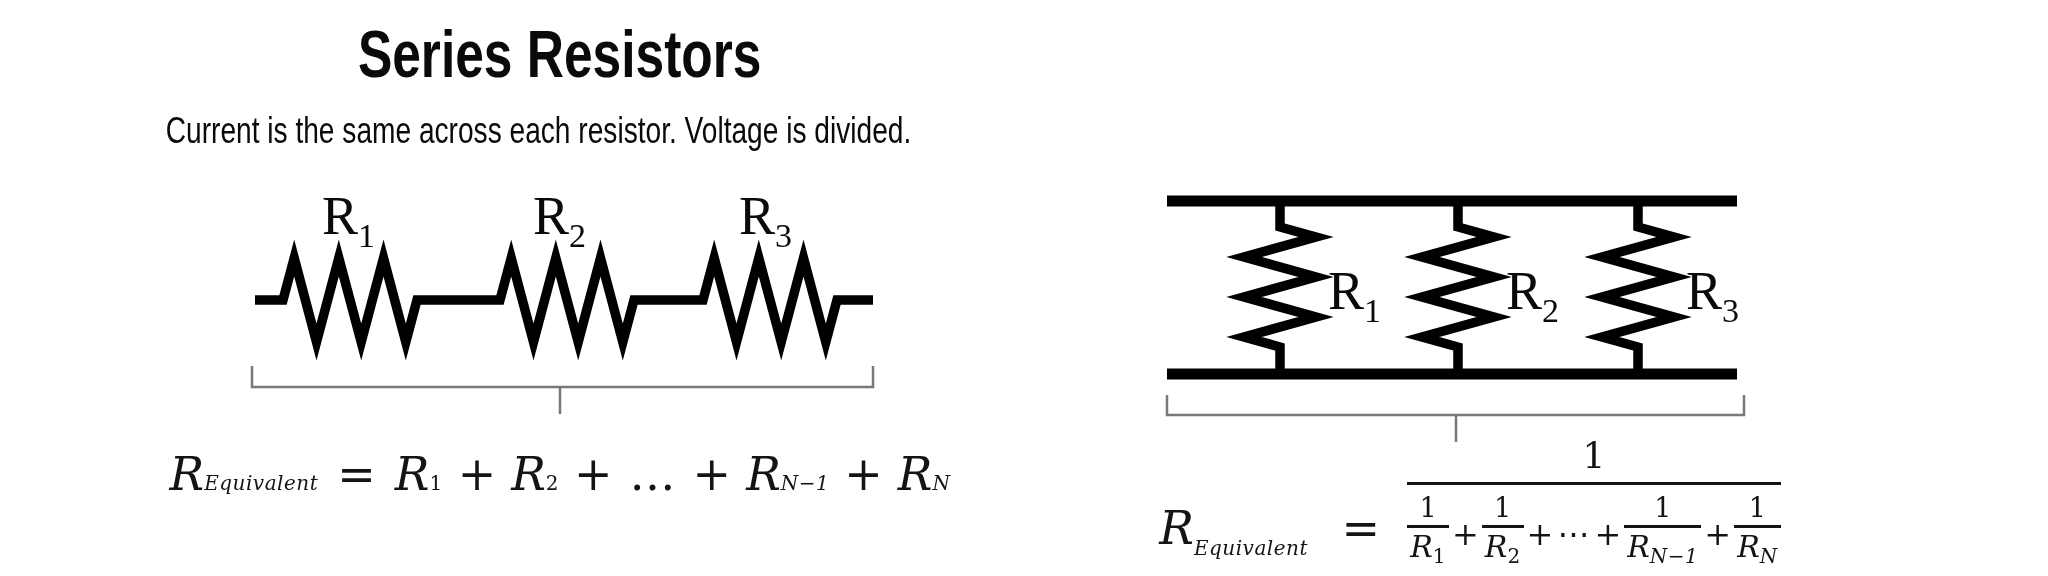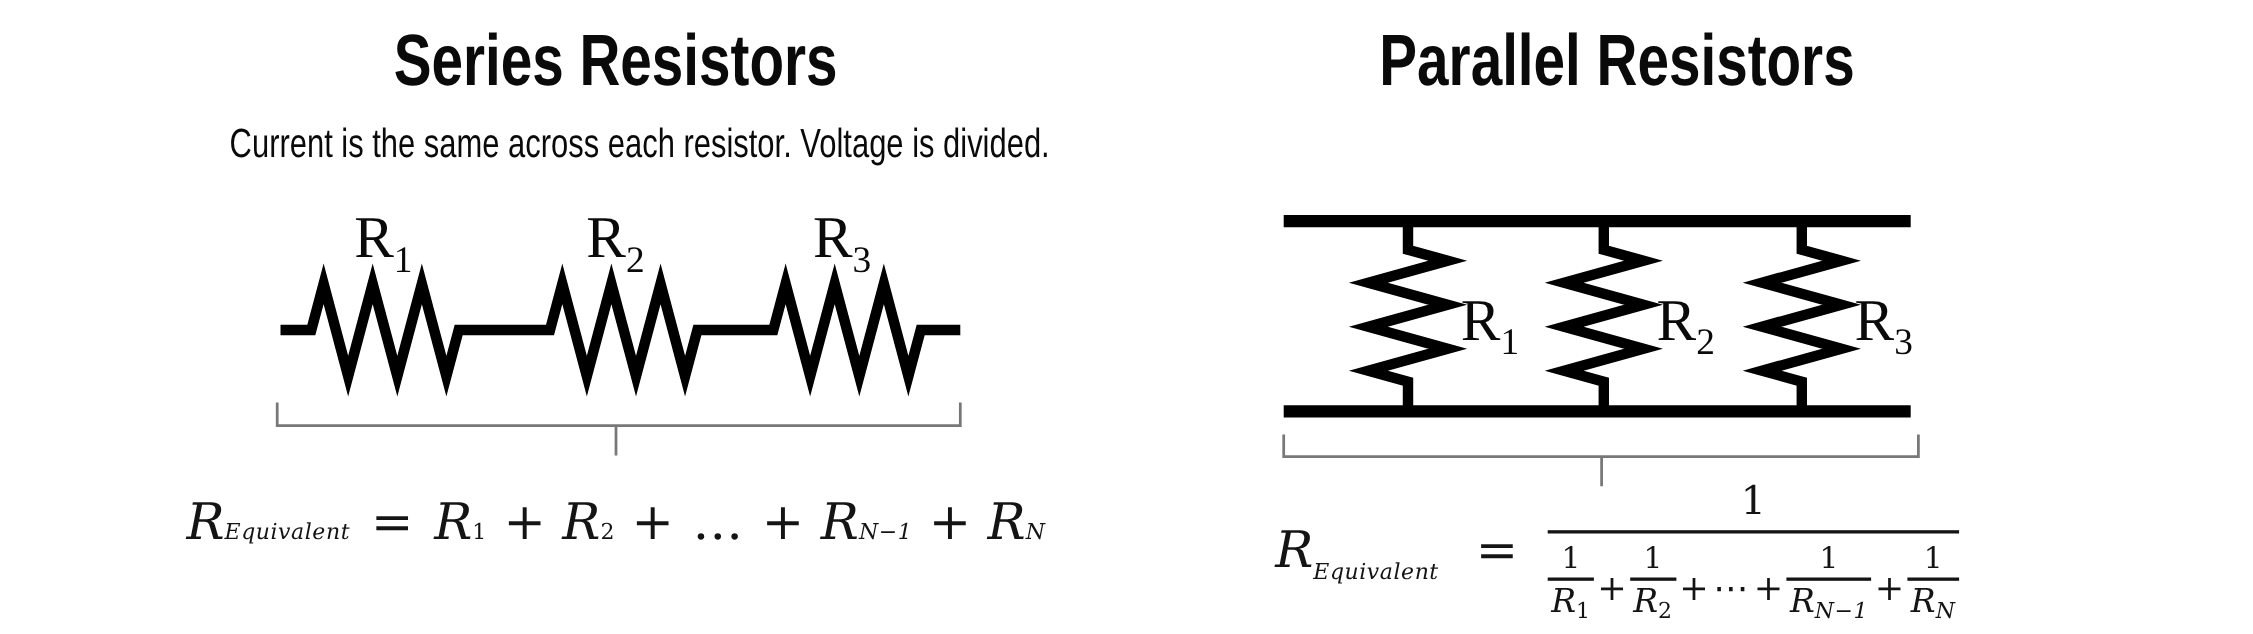--- a/index.html
+++ b/index.html
@@ -40,21 +40,21 @@
   .title .condense {
     display: inline-block;
     transform: scaleX(0.78);
     transform-origin: 50% 50%;
   }
   .subtitle {
     position: absolute;
     top: 111px;
     left: 0;
     width: 100%;
-    text-align: right;
+    text-align: left;
     font-size: 37px;
     font-weight: normal;
     line-height: 1.1;
     white-space: nowrap;
   }
   .subtitle .condense {
     display: inline-block;
     transform: scaleX(0.76);
     transform-origin: 50% 50%;
   }
@@ -95,21 +95,21 @@
   .meq  { margin: 0 19px; }
   .mdots { margin: 0 2px; }
 
   
   .formula-parallel {
     top: 438px;
     align-items: center;
   }
   .formula-parallel .lhs {
     position: relative;
-    top: 0;
+    top: 28px;
   }
   .bigfrac {
     display: inline-flex;
     flex-direction: column;
     align-items: stretch;
     margin-left: 8px;
   }
   .bignum {
     text-align: center;
     font-size: 36px;
@@ -194,23 +194,20 @@
       <span class="mvar">R</span>
         <span class="msub it">N−1</span>
       <span class="mop">+</span>
       <span class="mvar">R</span>
         <span class="msub it">N</span>
     </div>
   </div>
 
   <div class="panel panel-right">
 
-    <div class="title">
-      <span class="condense">Parallel Resistors</span>
-    </div>
 
 
     <svg class="diagram svg-parallel" width="620" height="270" viewBox="0 0 620 270">
 
       <path d="M 17 16 H 587" fill="none" stroke="#000000" stroke-width="11"></path>
       <path d="M 17 189 H 587" fill="none" stroke="#000000" stroke-width="11"></path>
 
       <path d="M 130 16 V 42 L 166 52 L 94 72 L 166 92 L 94 112 L 166 132 L 94 152 L 130 162 V 189" fill="none" stroke="#000000" stroke-width="9.5" stroke-linejoin="miter" stroke-miterlimit="6"></path>
       <path d="M 308 16 V 42 L 344 52 L 272 72 L 344 92 L 272 112 L 344 132 L 272 152 L 308 162 V 189" fill="none" stroke="#000000" stroke-width="9.5" stroke-linejoin="miter" stroke-miterlimit="6"></path>
       <path d="M 488 16 V 42 L 524 52 L 452 72 L 524 92 L 452 112 L 524 132 L 452 152 L 488 162 V 189" fill="none" stroke="#000000" stroke-width="9.5" stroke-linejoin="miter" stroke-miterlimit="6"></path>

